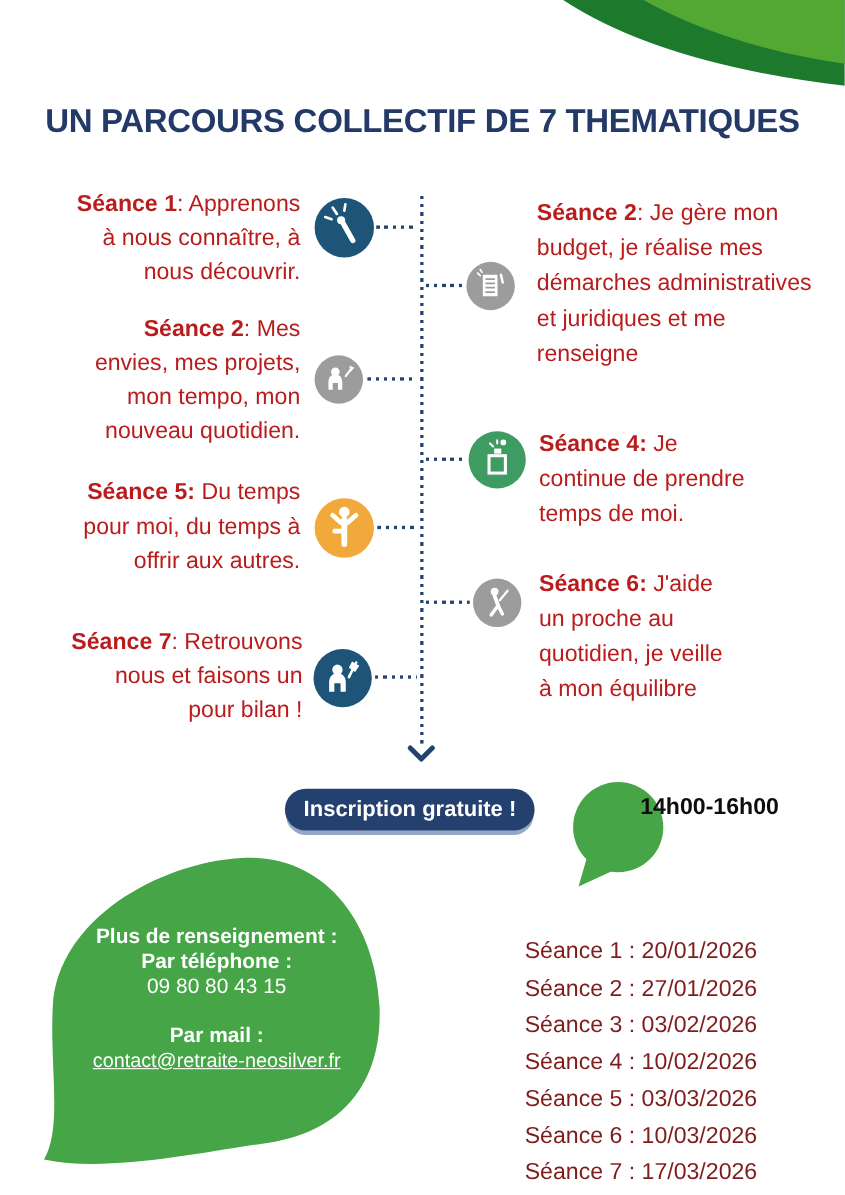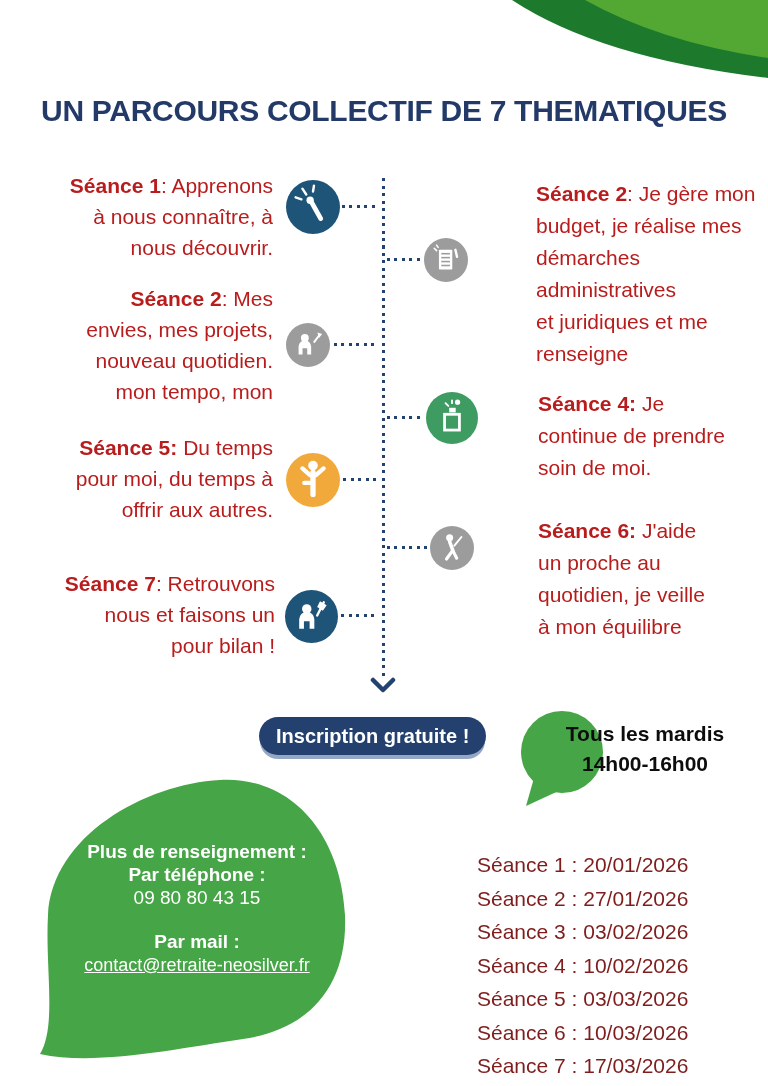--- a/index.html
+++ b/index.html
@@ -23,21 +23,21 @@
     position:absolute;height:3px;
     background:repeating-linear-gradient(to right,#24426F 0 3px,transparent 3px 7.5px);
   }
   .arrow-svg{position:absolute;left:370px;top:677px;width:26px;height:17px;}
   .icon-circle{
     position:absolute;border-radius:50%;display:flex;align-items:center;justify-content:center;
   }
   .icon-circle svg{width:100%;height:100%;}
   .session{position:absolute;color:#b91c1c;font-size:21px;line-height:31px;}
   .session.side-left{text-align:right;}
-  .session.side-right{line-height:32px;margin-left:48px;}
+  .session.side-right{line-height:32px;}
   .session b{font-weight:700;}
   
   .cta-button{
     position:absolute;left:259px;top:717px;height:38px;padding:16px 17px;
     background:#24406E;border-radius:20px;display:flex;align-items:center;justify-content:center;
     color:#ffffff;font-size:20px;font-weight:700;white-space:nowrap;
     box-shadow:0 5px 0 -1px #96A7C6;border:none;cursor:pointer;
     font-family:"Liberation Sans",sans-serif;
   }
   .bubble-svg{position:absolute;left:518px;top:708px;width:92px;height:104px;z-index:1;}
@@ -156,28 +156,28 @@
   <div><b>Séance 2</b><span>: Je gère mon</span></div>
   <div><span>budget, je réalise mes</span></div>
   <div><span>démarches administratives</span></div>
   <div><span>et juridiques et me</span></div>
   <div><span>renseigne</span></div>
 </div>
 
 <div class="session side-left" style="top:283px;right:495px">
   <div><b>Séance 2</b><span>: Mes</span></div>
   <div><span>envies, mes projets,</span></div>
+  <div><span>mon tempo, mon</span></div>
   <div><span>nouveau quotidien.</span></div>
-  <div><span>mon tempo, mon</span></div>
 </div>
 
 <div class="session side-right" style="top:388px;left:490px">
   <div><b>Séance 4:</b><span> Je</span></div>
   <div><span>continue de prendre</span></div>
-  <div><span>soin de moi.</span></div>
+  <div><span>temps de moi.</span></div>
 </div>
 
 <div class="session side-left" style="top:432px;right:495px">
   <div><b>Séance 5:</b><span> Du temps</span></div>
   <div><span>pour moi, du temps à</span></div>
   <div><span>offrir aux autres.</span></div>
 </div>
 
 <div class="session side-right" style="top:515px;left:490px">
   <div><b>Séance 6:</b><span> J'aide</span></div>
@@ -192,21 +192,20 @@
   <div><span>pour bilan !</span></div>
 </div>
 
 <button class="cta-button">Inscription gratuite !</button>
 
 <svg class="bubble-svg" viewBox="0 0 92 104">
   <circle cx="44" cy="44" r="41" fill="#46A546"></circle>
   <path d="M 16 70 L 8 98 L 47 80 Z" fill="#46A546"></path>
 </svg>
 <div class="schedule-text">
-  <div>Tous les mardis</div>
   <div>14h00-16h00</div>
 </div>
 
 <svg class="blob-svg" viewBox="0 0 340 300">
   <path d="M 195 12 C 268 8 316 68 320 147 C 323 220 282 262 218 271 C 150 281 70 298 15 286 C 32 258 20 200 23 147 C 27 68 120 16 195 12 Z" fill="#46A546"></path>
 </svg>
 <div class="contact-card">
   <div class="b">Plus de renseignement :</div>
   <div class="b">Par téléphone :</div>
   <div>09 80 80 43 15</div>

